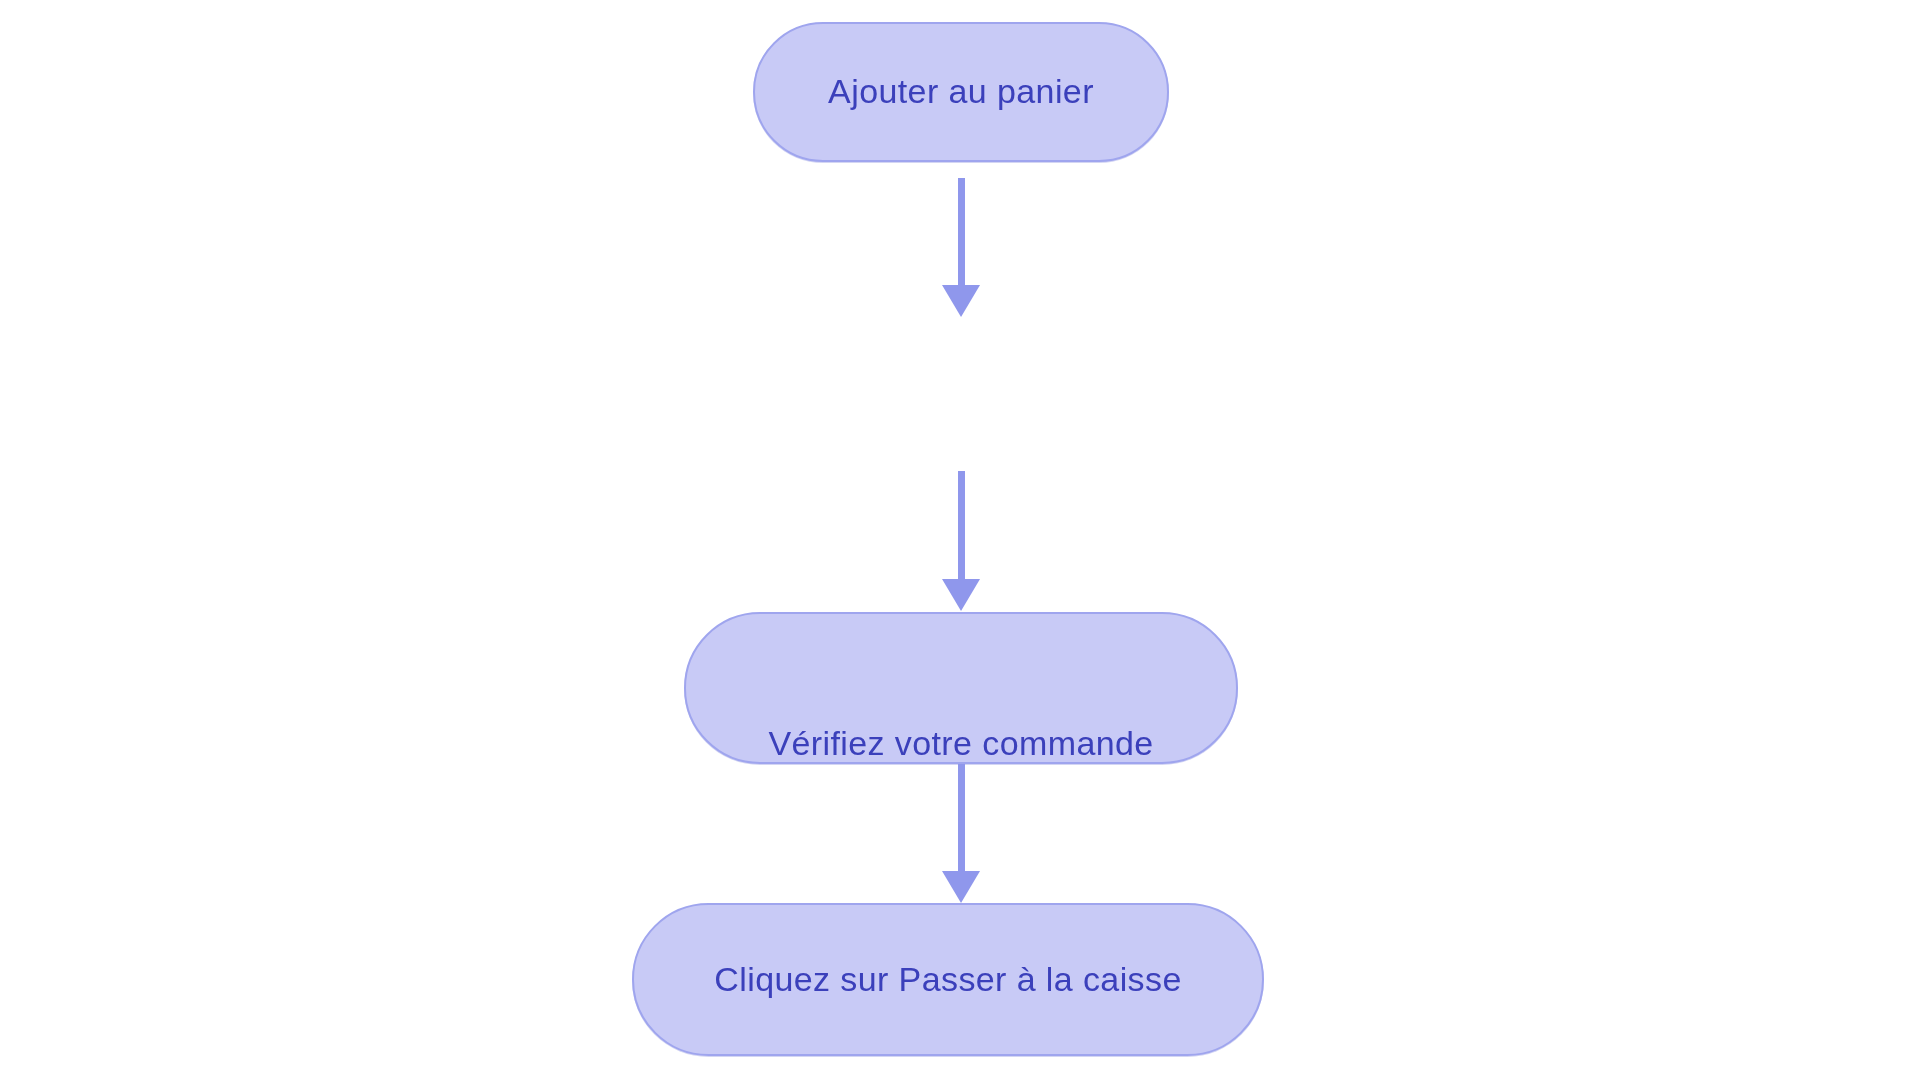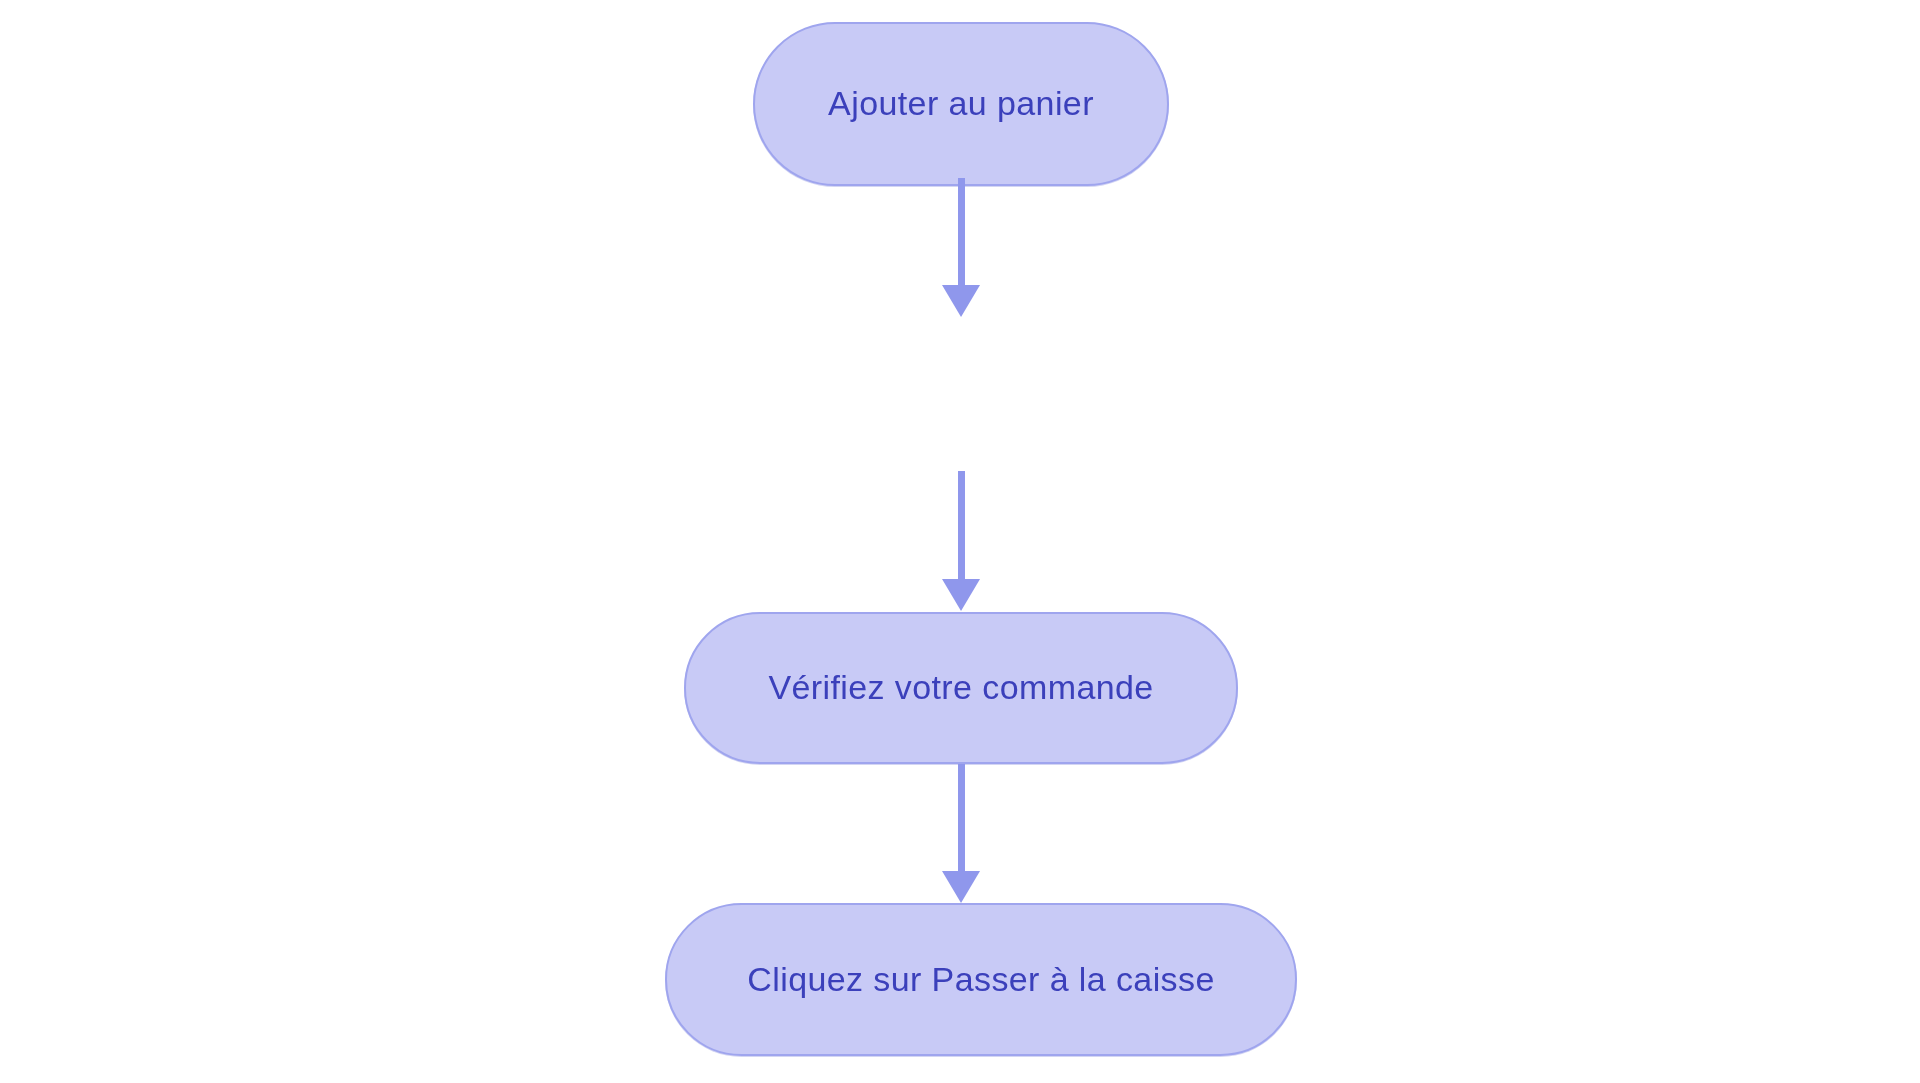--- a/index.html
+++ b/index.html
@@ -54,41 +54,41 @@
     border-left: 19px solid transparent;
     border-right: 19px solid transparent;
     border-top: 32px solid var(--arrow, #8f97ec);
   }
 </style>
 </head>
 <body>
 
 <div id="canvas">
 
-  <div class="node" style="left:753px; top:22px; width:416px; height:164px;">
+  <div class="node" style="left:753px; top:22px; width:416px; height:140px;">
     <span class="node-label">Ajouter au panier</span>
   </div>
 
   <div class="arrow" style="left:941px; top:178px; height:139px;">
     <div class="arrow-line"></div>
     <div class="arrow-head"></div>
   </div>
 
 
   <div class="arrow" style="left:941px; top:471px; height:140px;">
     <div class="arrow-line"></div>
     <div class="arrow-head"></div>
   </div>
 
-  <div class="node" style="left:684px; top:612px; width:554px; height:152px;">
+  <div class="node" style="left:684px; top:612px; width:554px; height:152px;align-items:flex-end;">
     <span class="node-label">Vérifiez votre commande</span>
   </div>
 
   <div class="arrow" style="left:941px; top:764px; height:139px;">
     <div class="arrow-line"></div>
     <div class="arrow-head"></div>
   </div>
 
-  <div class="node" style="left:665px; top:903px; width:632px; height:153px;">
+  <div class="node" style="left:632px; top:903px; width:632px; height:153px;">
     <span class="node-label">Cliquez sur Passer à la caisse</span>
   </div>
 
 </div>
 
 </body></html>

